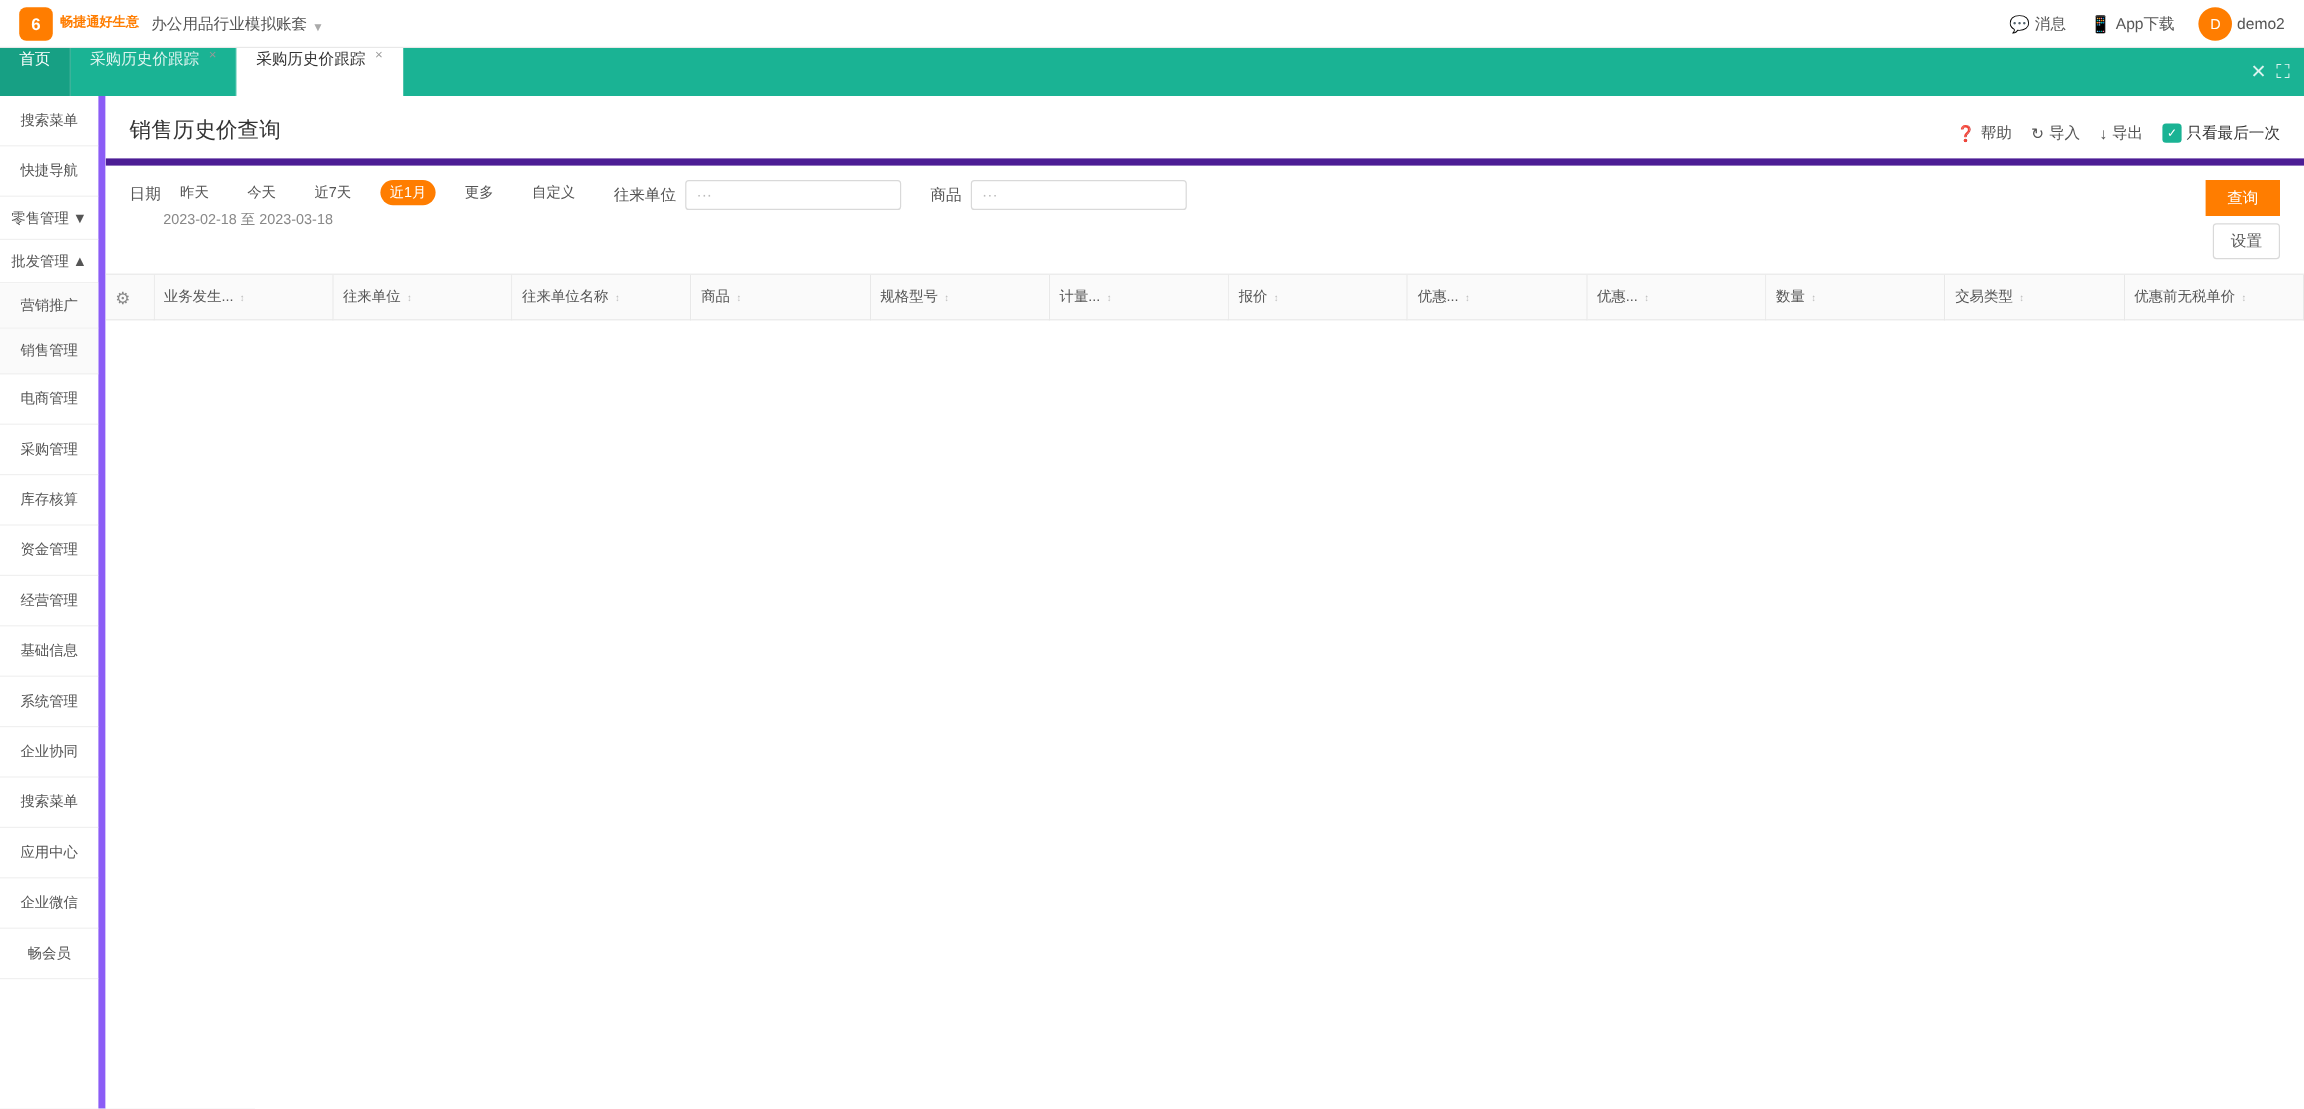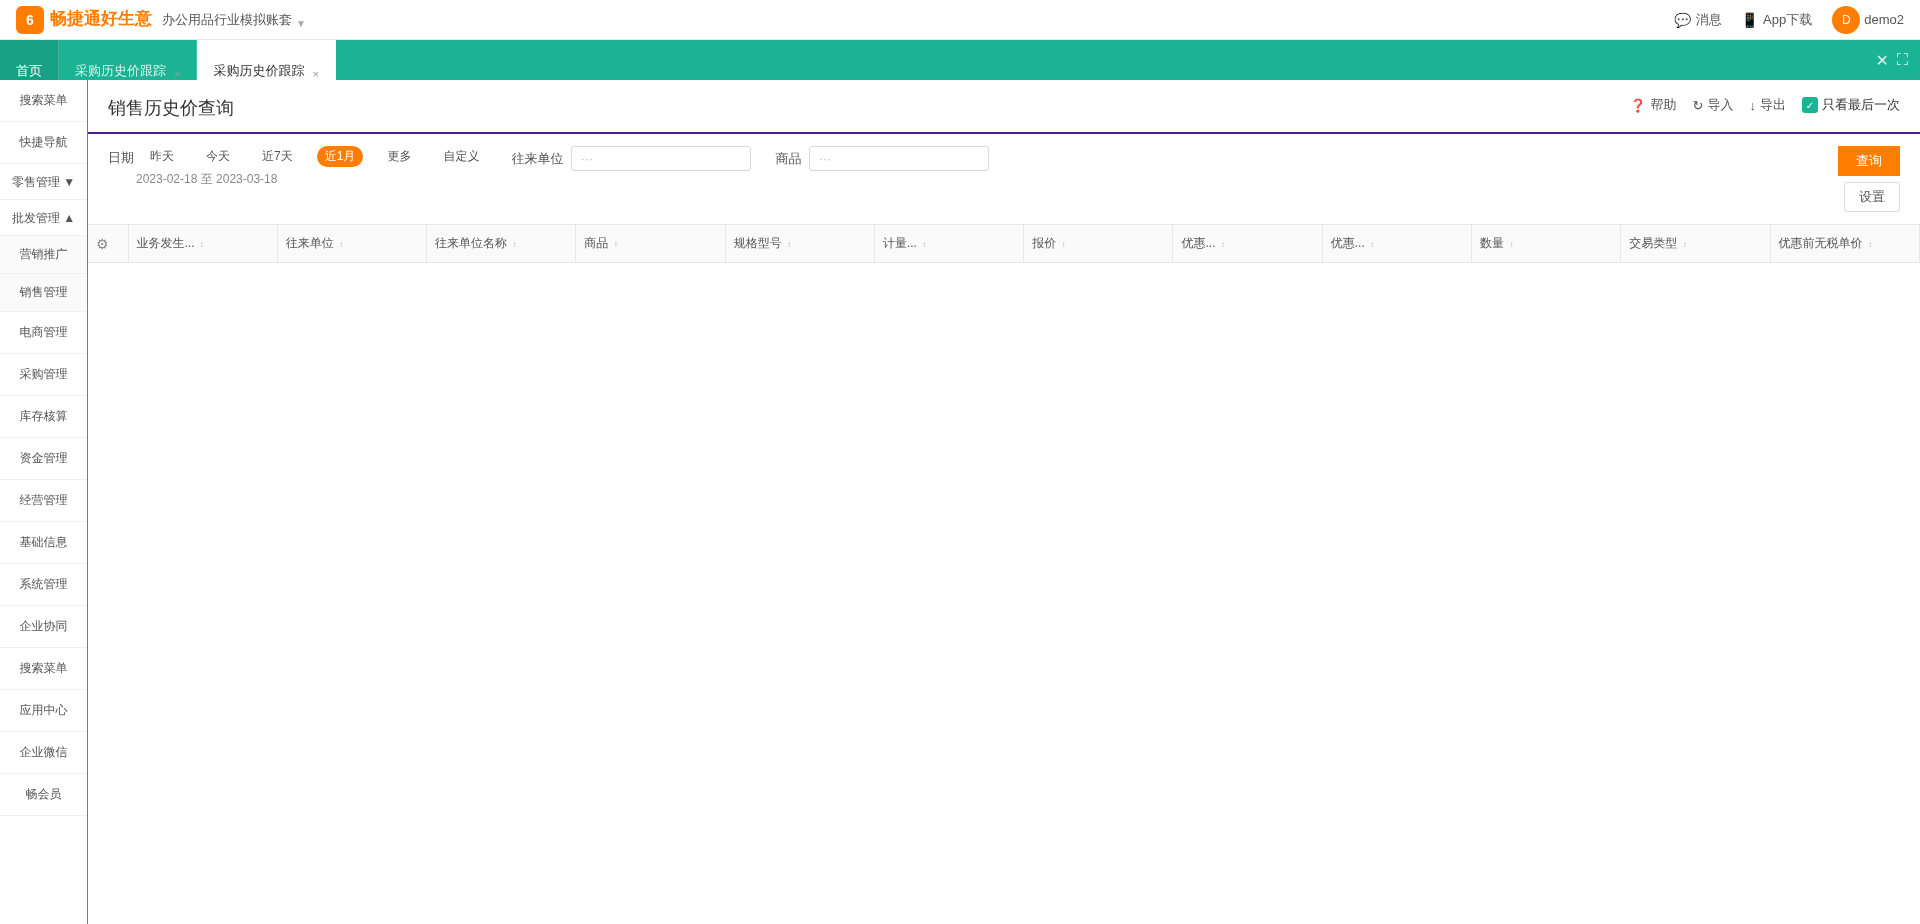--- a/index.html
+++ b/index.html
@@ -3,50 +3,50 @@
   <meta charset="utf-8">
   <style>
     * { margin: 0; padding: 0; box-sizing: border-box; }
     body { font-family: 'Microsoft YaHei', Arial, sans-serif; font-size: 13px; background: #f0f2f5; color: #333; width: 1920px; height: 924px; overflow: hidden; display: flex; flex-direction: column; }
 
     
     .top-bar { height: 40px; background: #fff; display: flex; align-items: center; justify-content: space-between; padding: 0 16px; border-bottom: 1px solid #e8e8e8; flex-shrink: 0; }
     .top-bar-left { display: flex; align-items: center; gap: 10px; }
     .logo-area { display: flex; align-items: center; gap: 6px; }
     .logo-icon { width: 28px; height: 28px; background: #ff7d00; border-radius: 6px; display: flex; align-items: center; justify-content: center; color: white; font-size: 14px; font-weight: bold; }
-    .logo-text { font-size: 17px; color: #ff7d00; font-weight: bold; line-height: 1.2; }
+    .logo-text { font-size: 11px; color: #ff7d00; font-weight: bold; line-height: 1.2; }
     .app-title-dropdown { display: flex; align-items: flex-end; gap: 4px; color: #555; font-size: 13px; }
     .top-bar-right { display: flex; align-items: center; gap: 20px; }
     .top-bar-action { display: flex; align-items: center; gap: 4px; color: #555; font-size: 13px; cursor: pointer; }
     .user-avatar { width: 28px; height: 28px; border-radius: 50%; background: #ff7d00; display: flex; align-items: center; justify-content: center; color: white; font-size: 12px; }
 
     
     .tab-bar { height: 40px; background: #1ab394; display: flex; align-items: center; padding: 0 0; flex-shrink: 0; }
-    .tab { display: flex; align-items: flex-end; gap: 6px; padding: 0 16px; height: 40px; cursor: pointer; color: rgba(255,255,255,0.85); font-size: 13px; border-right: 1px solid rgba(255,255,255,0.2); }
+    .tab { display: flex; align-items: flex-start; gap: 6px; padding: 0 16px; height: 40px; cursor: pointer; color: rgba(255,255,255,0.85); font-size: 13px; border-right: 1px solid rgba(255,255,255,0.2); }
     .tab.home { background: rgba(0,0,0,0.1); color: white; font-weight: 500; }
     .tab.active { background: #fff; color: #333; border-radius: 0; }
     .tab-close { font-size: 11px; color: #999; cursor: pointer; margin-left: 2px; }
     .tab-spacer { flex: 1; }
     .tab-controls { display: flex; align-items: center; gap: 8px; padding: 0 12px; color: white; }
     .tab-control-btn { color: rgba(255,255,255,0.85); cursor: pointer; font-size: 16px; }
 
     
     .main-content { flex: 1; background: #f5f5f5; display: flex; overflow: hidden; }
 
     
-    .sidebar { width: 88px; background: #fff; border-right: 1px solid #8b5cf6; display: flex; flex-direction: column; overflow-y: auto; flex-shrink: 0; }
+    .sidebar { width: 88px; background: #fff; border-right: 6px solid #8b5cf6; display: flex; flex-direction: column; overflow-y: auto; flex-shrink: 0; }
     .sidebar-item { padding: 12px 4px; text-align: center; cursor: pointer; color: #555; font-size: 12px; border-bottom: 1px solid #f0f0f0; }
     .sidebar-section-header { padding: 10px 4px 8px; text-align: center; cursor: pointer; color: #555; font-size: 12px; font-weight: 500; border-bottom: 1px solid #f0f0f0; }
     .sidebar-sub-item { padding: 10px 4px; text-align: center; cursor: pointer; color: #555; font-size: 12px; background: #fafafa; border-bottom: 1px solid #f0f0f0; }
 
     
     .page-content { flex: 1; background: #fff; margin: 0; display: flex; flex-direction: column; overflow: hidden; }
 
     
-    .page-header { padding: 16px 20px 12px; border-bottom: 2px solid #4c1d95; display: flex; align-items: flex-start; justify-content: space-between; flex-shrink: 0; }
+    .page-header { padding: 16px 20px 12px; border-bottom: 6px solid #4c1d95; display: flex; align-items: flex-end; justify-content: space-between; flex-shrink: 0; }
     .page-title { font-size: 18px; font-weight: 500; color: #333; }
     .page-actions { display: flex; align-items: center; gap: 16px; }
     .page-action { display: flex; align-items: center; gap: 4px; color: #555; font-size: 13px; cursor: pointer; }
     .only-last-checkbox { display: flex; align-items: center; gap: 4px; font-size: 13px; color: #333; }
     .checkbox-checked { width: 16px; height: 16px; background: #1ab394; border-radius: 3px; display: flex; align-items: center; justify-content: center; color: white; font-size: 10px; cursor: pointer; }
     .date-options { display: flex; align-items: center; gap: 16px; }
     .date-option { padding: 2px 8px; border-radius: 3px; cursor: pointer; color: #555; font-size: 12px; }
     .date-option.active { background: #ff7d00; color: white; border-radius: 12px; }
     .filter-input { border: 1px solid #d9d9d9; border-radius: 3px; padding: 4px 8px; font-size: 13px; color: #333; min-width: 200px; display: flex; align-items: center; justify-content: space-between; cursor: pointer; }
     .btn-query { background: #ff7d00; color: white; border: none; padding: 6px 18px; border-radius: 0; cursor: pointer; font-size: 13px; }

